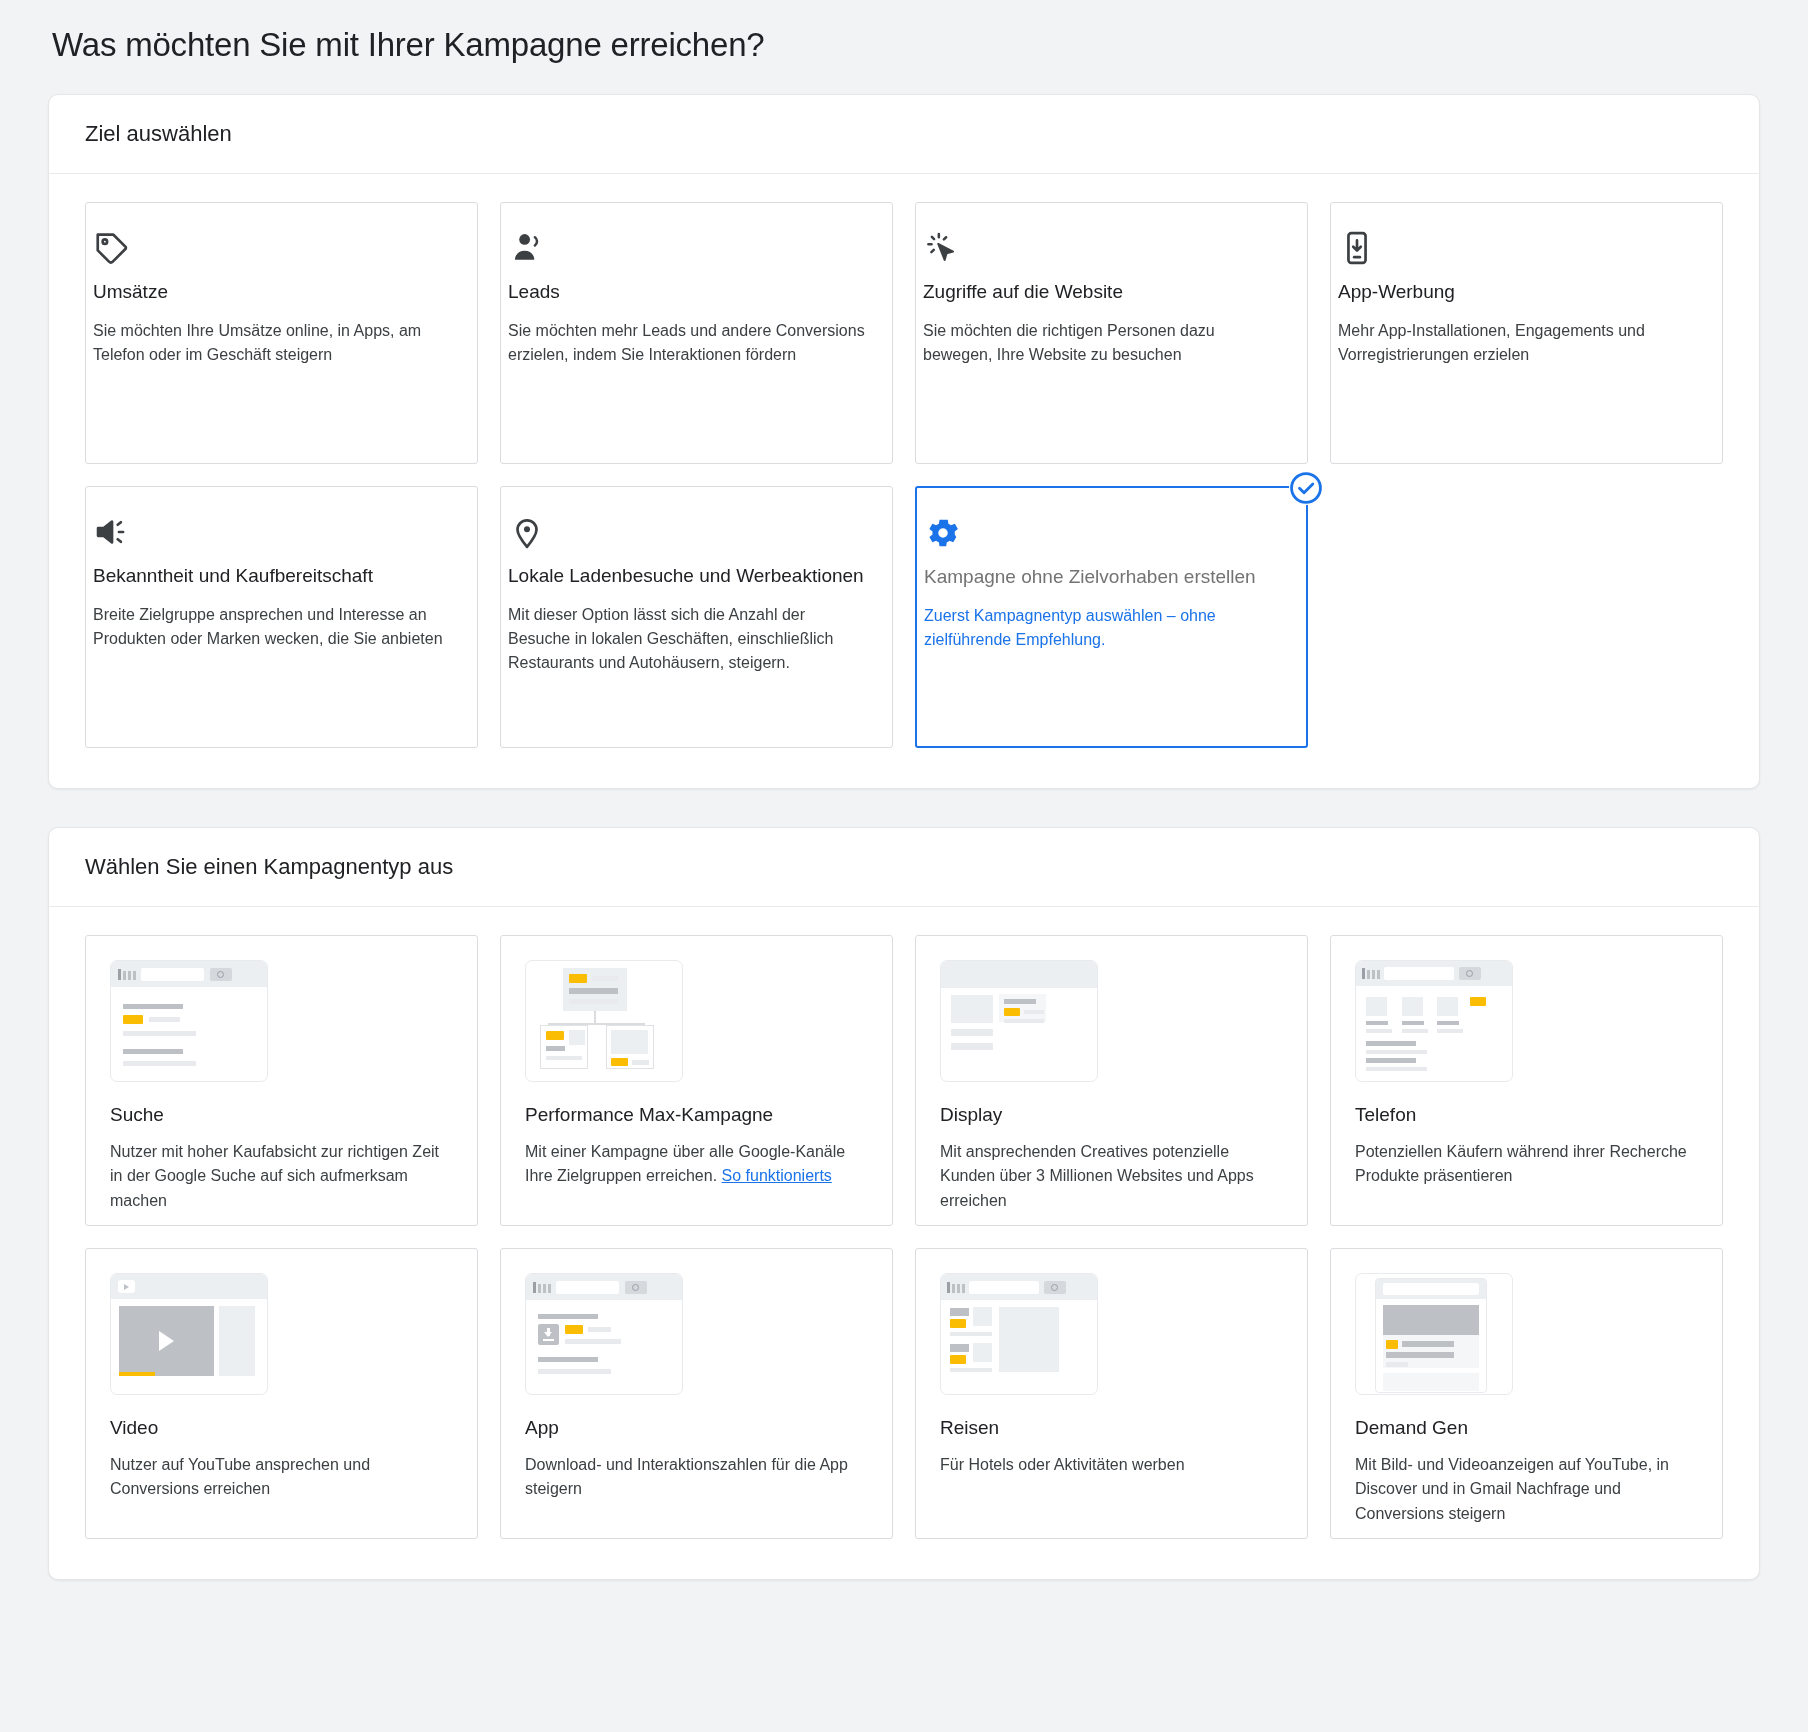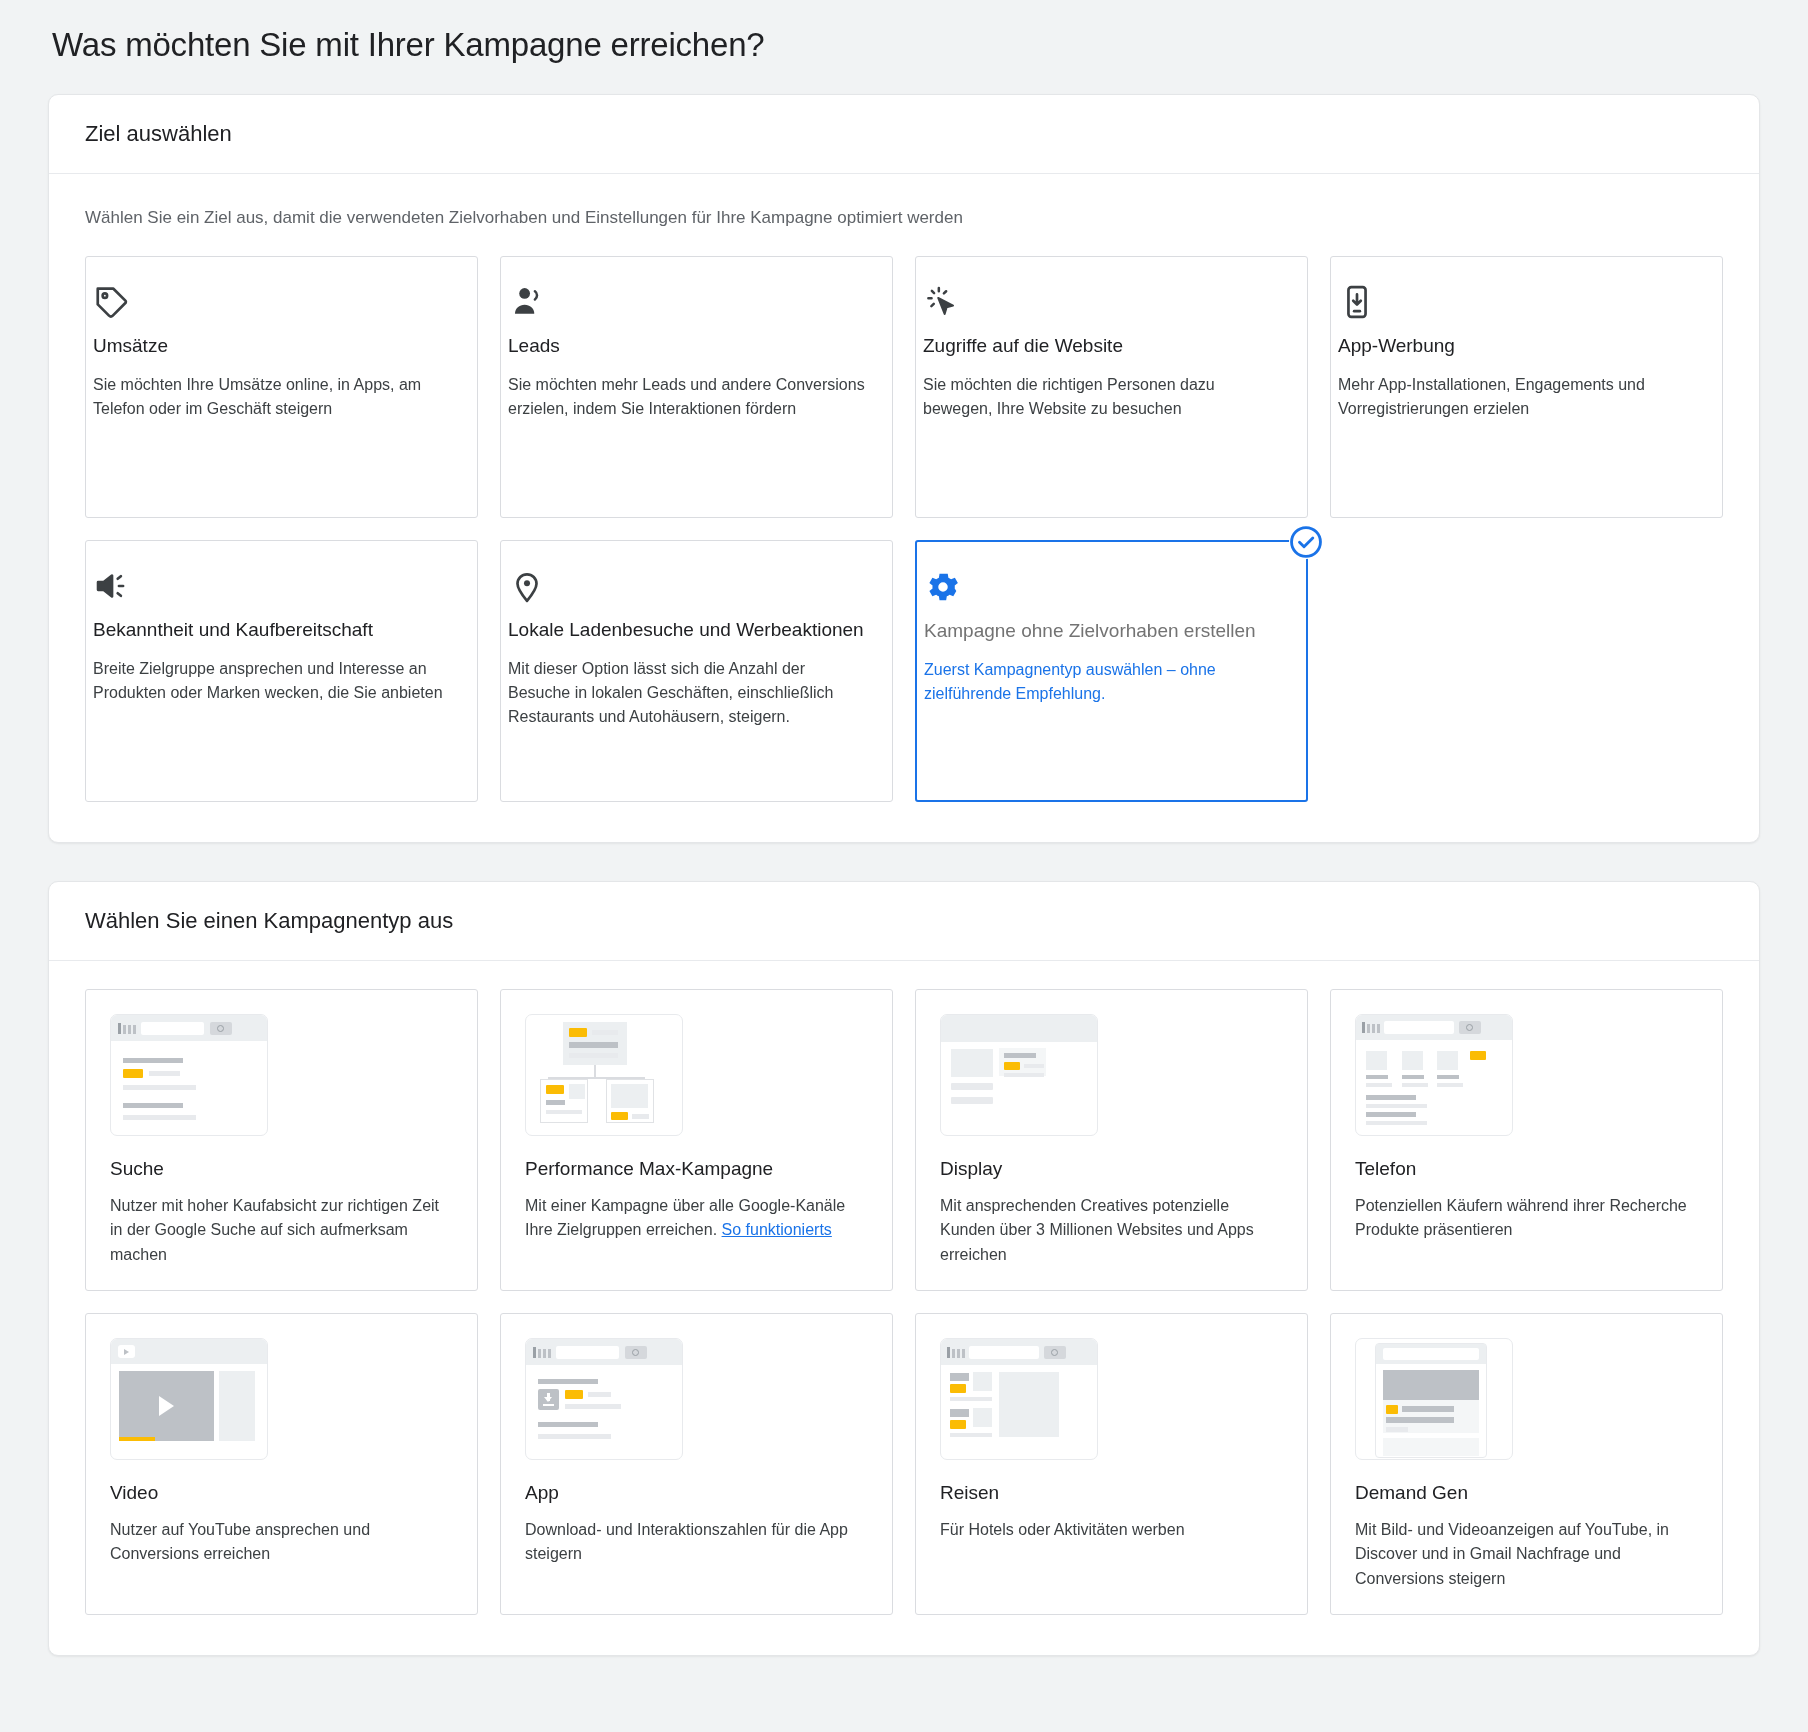--- a/index.html
+++ b/index.html
@@ -88,21 +88,21 @@
     border-radius: 50%;
     background: #fff;
     display: flex; align-items: center; justify-content: center;
   }
 
   
   .type-card {
     border: 1px solid #dadce0;
     border-radius: 3px;
     background: #fff;
-    padding: 24px 24px 23px 24px;
+    padding: 24px 24px 12px 24px;
     min-height: 290px;
     cursor: pointer;
   }
   .type-thumb {
     width: 158px; height: 122px;
     margin-bottom: 22px;
     position: relative;
   }
   .type-title {
     font-size: 19px;
@@ -135,21 +135,20 @@
 </head>
 <body>
 
 <div class="page">
 
   <div class="page-title">Was möchten Sie mit Ihrer Kampagne erreichen?</div>
 
   <div class="card-panel">
     <div class="panel-header">Ziel auswählen</div>
     <div class="panel-body">
-      <div class="panel-subtitle">Wählen Sie ein Ziel aus, damit die verwendeten Zielvorhaben und Einstellungen für Ihre Kampagne optimiert werden</div>
 
       <div class="grid">
 
         <div class="goal-card">
           <div class="goal-icon">
             <svg width="38" height="38" viewBox="0 0 24 24" fill="none" stroke="currentColor" stroke-width="1.7" stroke-linecap="round" stroke-linejoin="round">
               <path d="M20.6 12.5 12.5 20.6a1.7 1.7 0 0 1-2.4 0L3 13.5V3.6h9.9l7.7 7.7a1.2 1.2 0 0 1 0 1.2z"></path>
               <circle cx="7.5" cy="8" r="1.4"></circle>
             </svg>
           </div>

